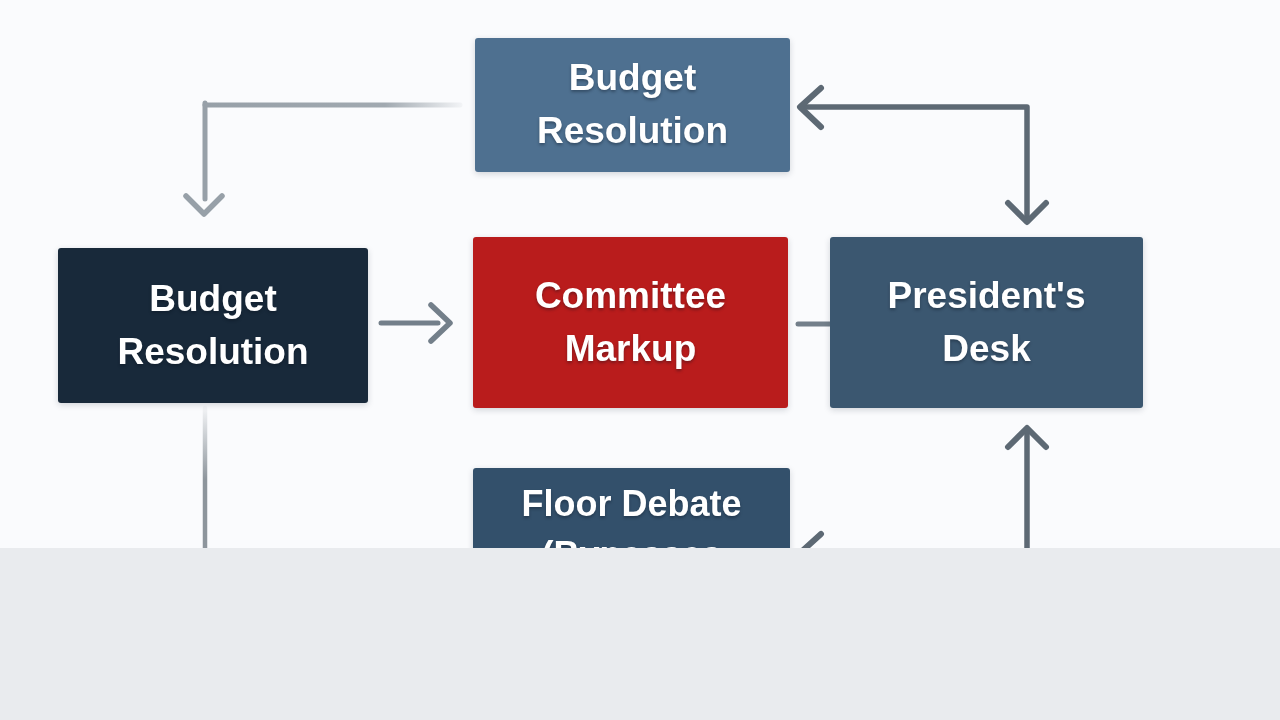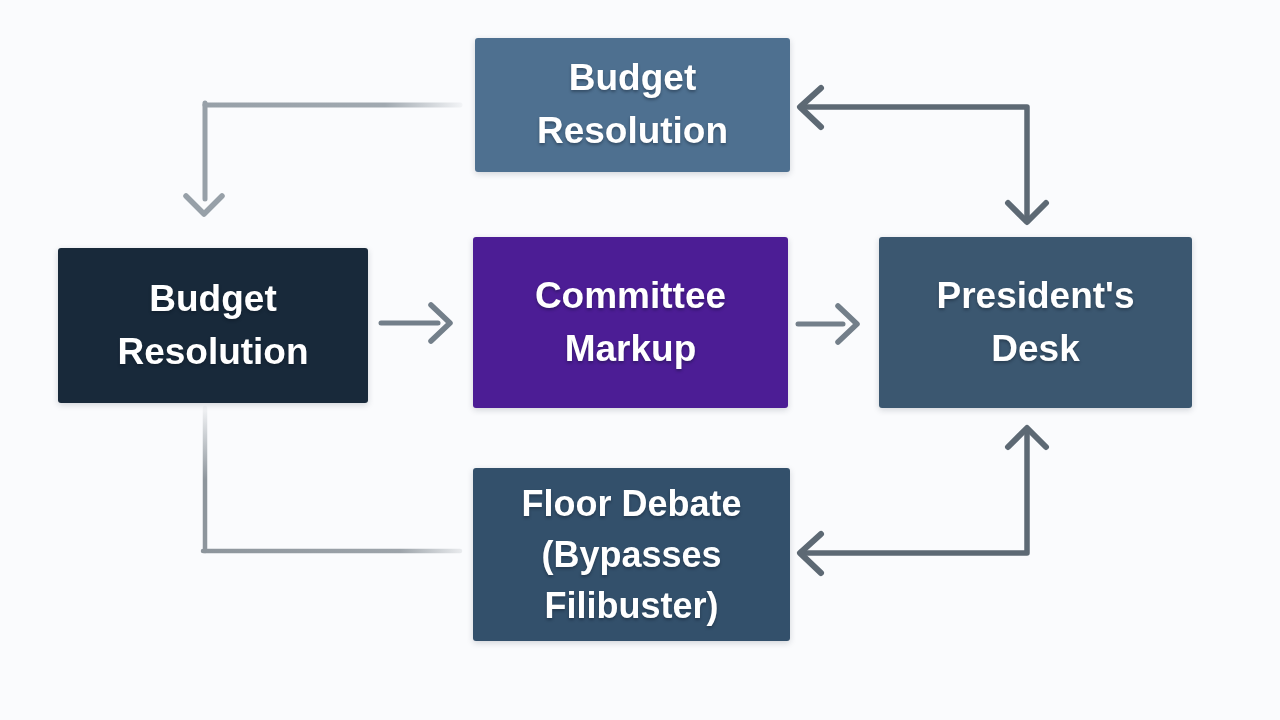--- a/index.html
+++ b/index.html
@@ -1,31 +1,31 @@
 <!DOCTYPE html>
 <html><head>
 <meta charset="utf-8">
 <style>
   html,body{margin:0;padding:0;background:#e9ebee;}
   .stage{
-    position:relative;width:1280px;height:720px;margin:0 auto;
+    position:relative;width:1280px;height:548px;margin:0 auto;
     background:#fafbfd;overflow:hidden;
     font-family:"Liberation Sans","DejaVu Sans",sans-serif;
   }
   .node{
     position:absolute;display:flex;align-items:center;justify-content:center;
     text-align:center;color:#ffffff;font-weight:700;font-size:37px;line-height:1.42;
     border-radius:3px;padding:0 18px;box-sizing:border-box;
     text-shadow:0 2px 3px rgba(8,18,28,.35);
     box-shadow:0 2px 6px rgba(25,40,55,.18);
   }
   #node-top    {left:475px;top:38px; width:315px;height:134px;}
   #node-left   {left:58px; top:248px;width:310px;height:155px;}
   #node-center {left:473px;top:237px;width:315px;height:171px;}
-  #node-right  {left:879px;top:237px;width:313px;height:171px;}
+  #node-right  {left:830px;top:237px;width:313px;height:171px;}
   #node-bottom {left:473px;top:468px;width:317px;height:173px;font-size:36px;}
   svg.connectors{position:absolute;left:0;top:0;width:1280px;height:720px;pointer-events:none;}
   svg.connectors *{fill:none;stroke-linecap:round;stroke-linejoin:round;}
 </style>
 </head>
 <body>
 
 <div class="stage">
 
   <svg class="connectors" viewBox="0 0 1280 720">
@@ -81,21 +81,21 @@
   </svg>
 
   <div class="node" id="node-top" style="background: rgb(78, 112, 144);">
     <span>Budget Resolution</span>
   </div>
 
   <div class="node" id="node-left" style="background: rgb(24, 41, 58);">
     <span>Budget Resolution</span>
   </div>
 
-  <div class="node" id="node-center" style="background: #4c1d95;">
+  <div class="node" id="node-center" style="background: #b91c1c;">
     <span>Committee Markup</span>
   </div>
 
   <div class="node" id="node-right" style="background: rgb(59, 87, 112);">
     <span>President's Desk</span>
   </div>
 
   <div class="node" id="node-bottom" style="background: rgb(51, 80, 107); justify-content: center;">
     <span>Floor Debate (Bypasses Filibuster)</span>
   </div>

